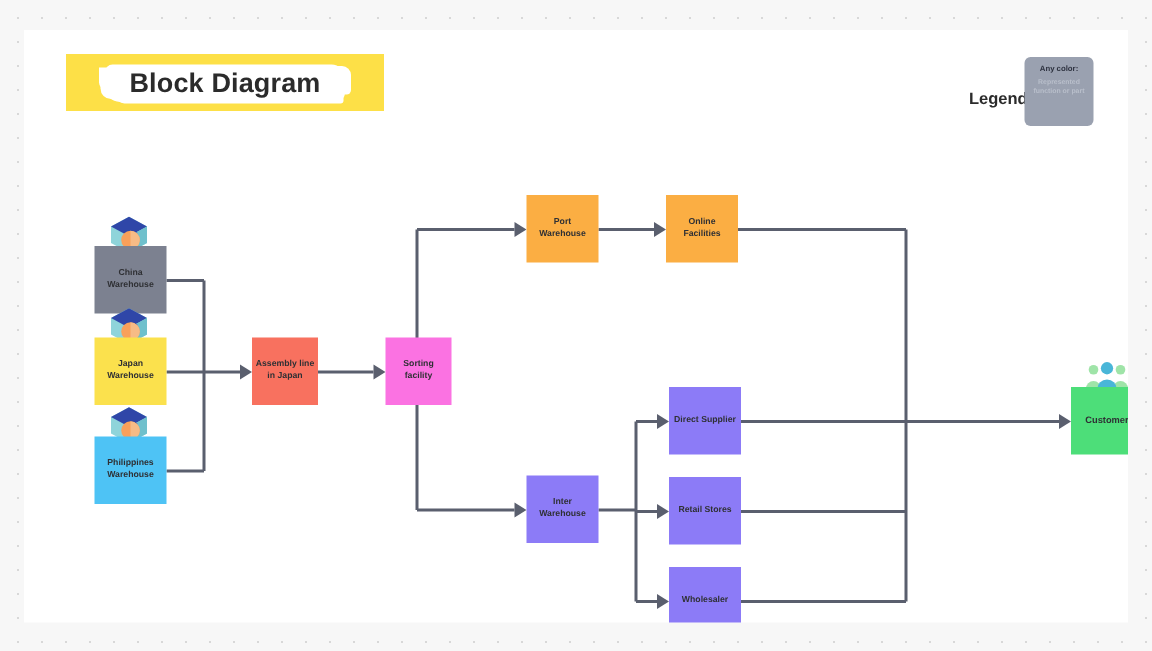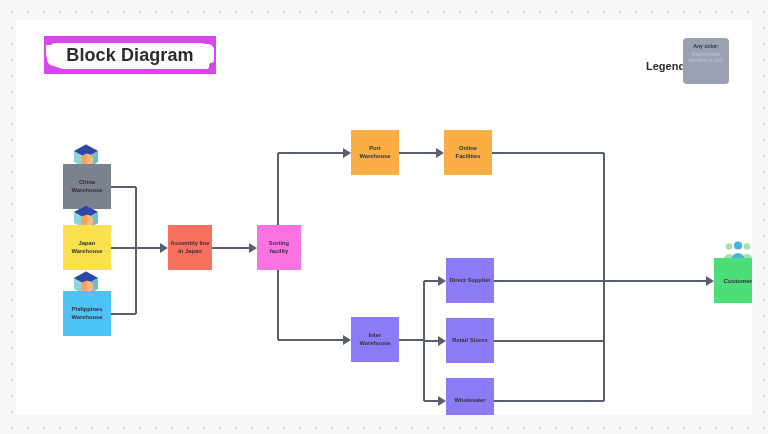--- a/index.html
+++ b/index.html
@@ -31,22 +31,22 @@
   .v{width:2px;}
   .arrow{
     position:absolute;width:0;height:0;
     border-top:5px solid transparent;
     border-bottom:5px solid transparent;
     border-left:8px solid #5a5f6e;
   }
 
   
   #title-banner{
-    position:absolute;left:28px;top:16px;width:172px;height:38px;
-    background:#d946ef;display:flex;align-items:center;justify-content:center;
+    position:absolute;left:28px;top:16px;width:212px;height:38px;
+    background:#fde047;display:flex;align-items:center;justify-content:center;
   }
   #title-brush{
     position:relative;display:inline-block;padding:3px 16px;
   }
   #title-brush::before{
     content:"";position:absolute;left:0;top:1px;right:0;bottom:1px;
     background:#ffffff;
     border-radius:5px 9px 6px 10px;
     box-shadow:-6px 1px 0 -3px #fff, 7px -2px 0 -3px #fff, 3px 5px 0 -4px #fff, -9px -3px 0 -5px #fff;
   }

